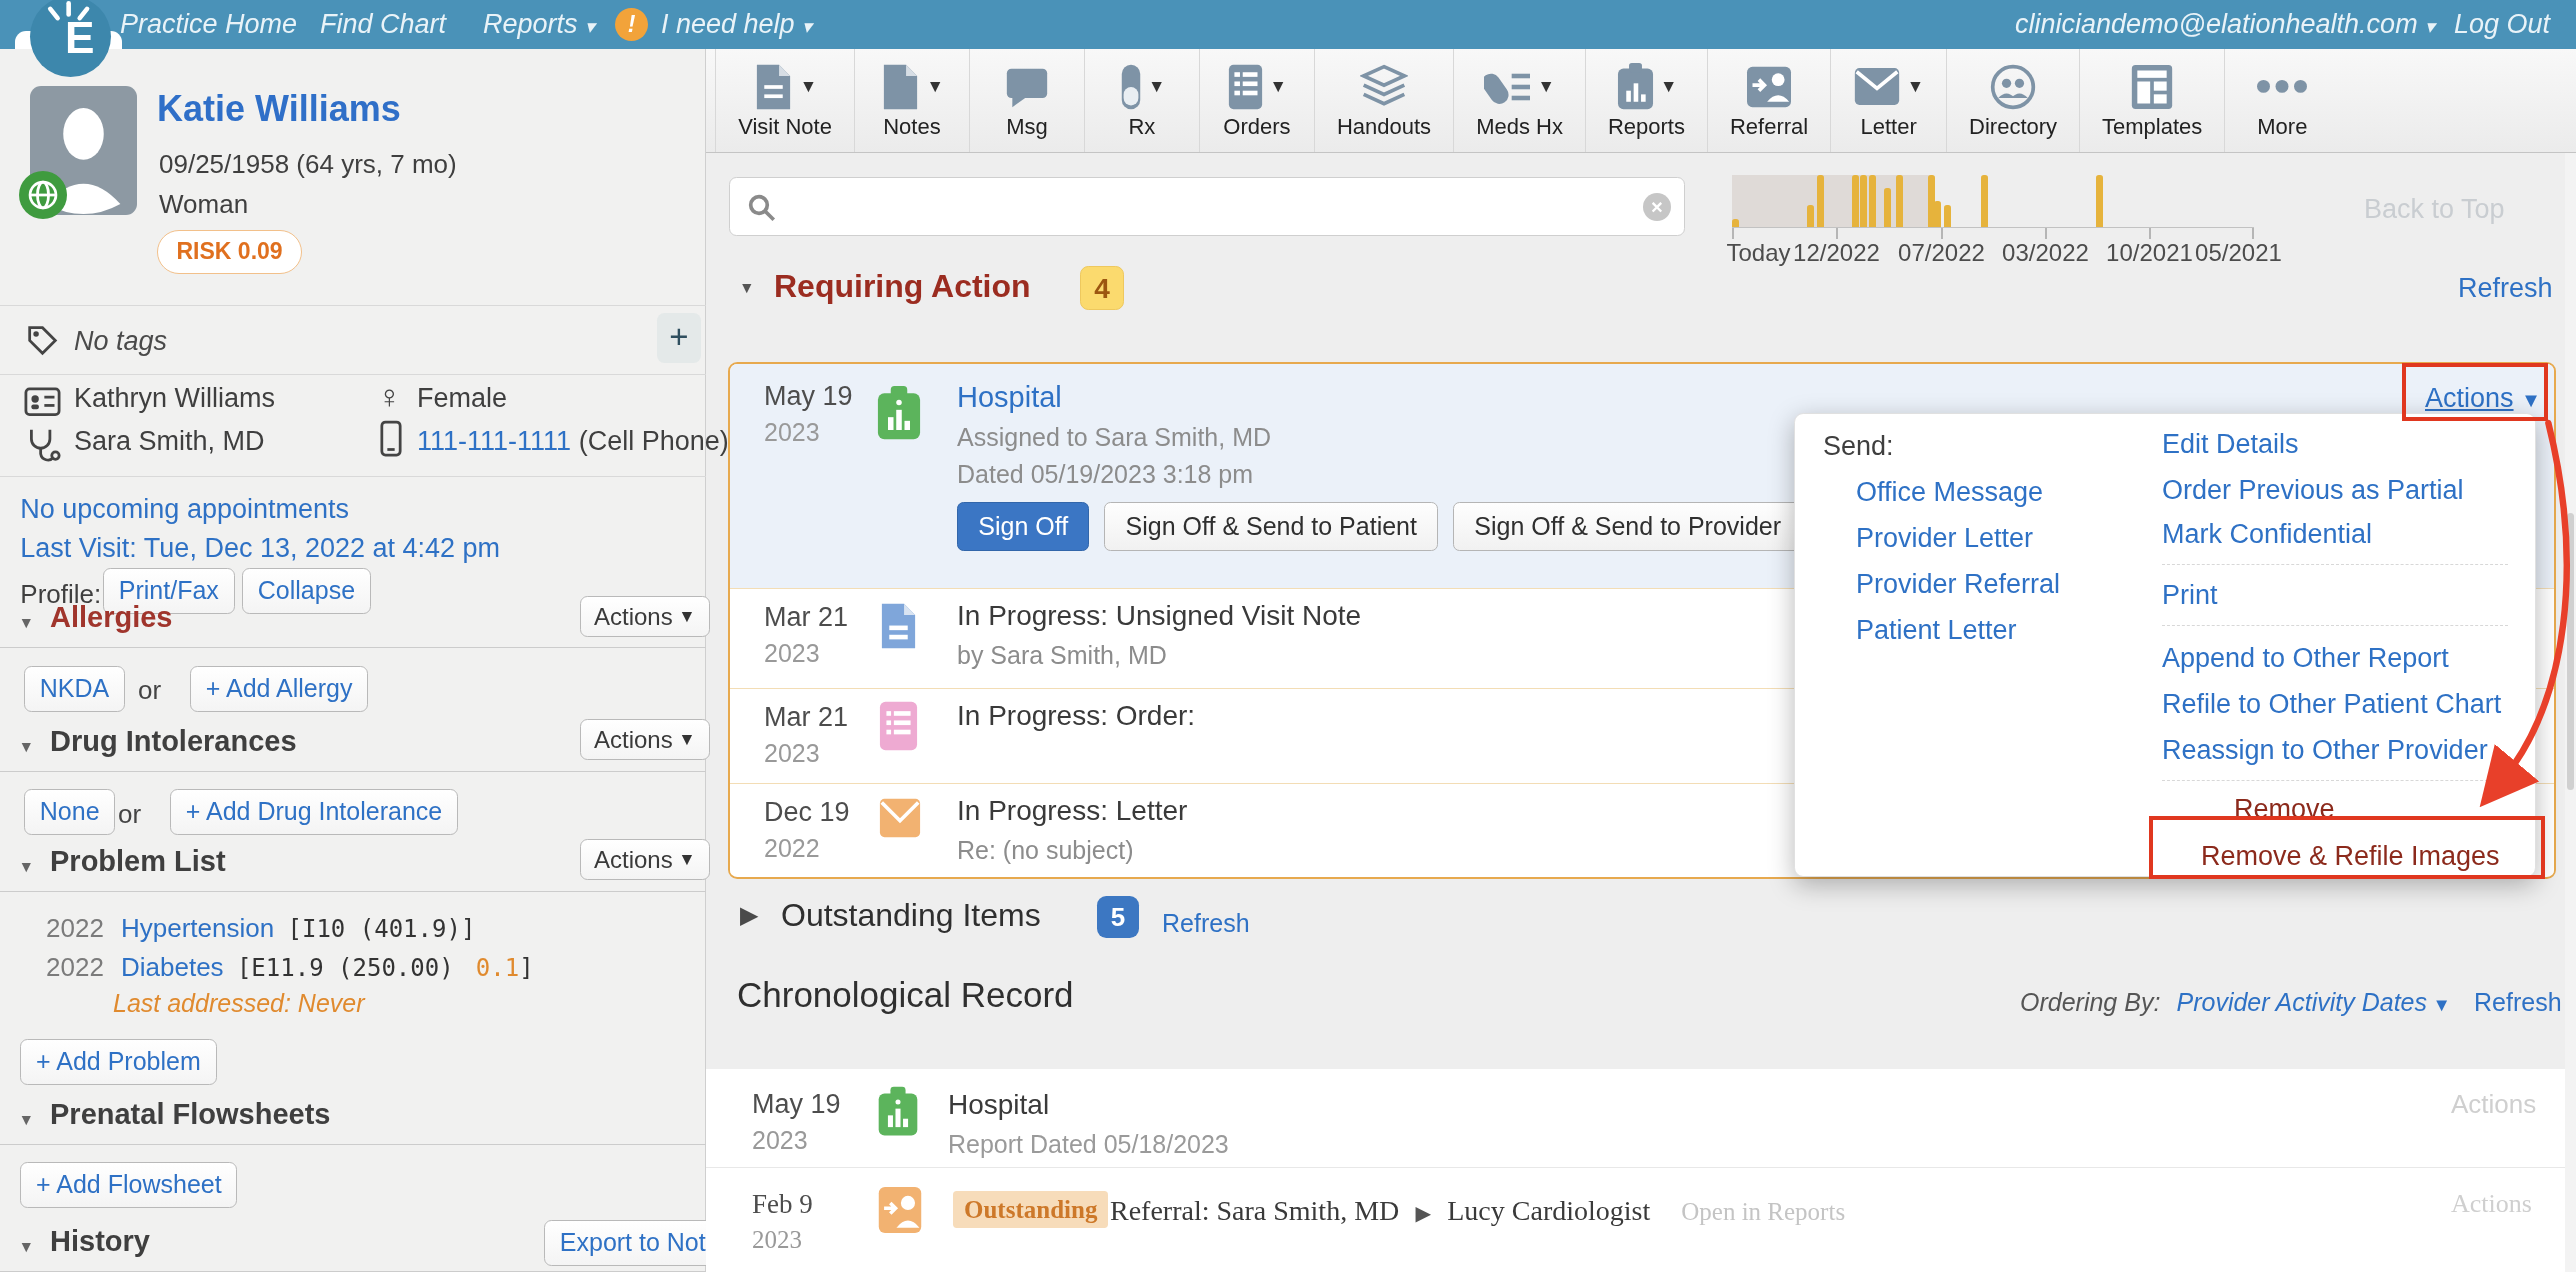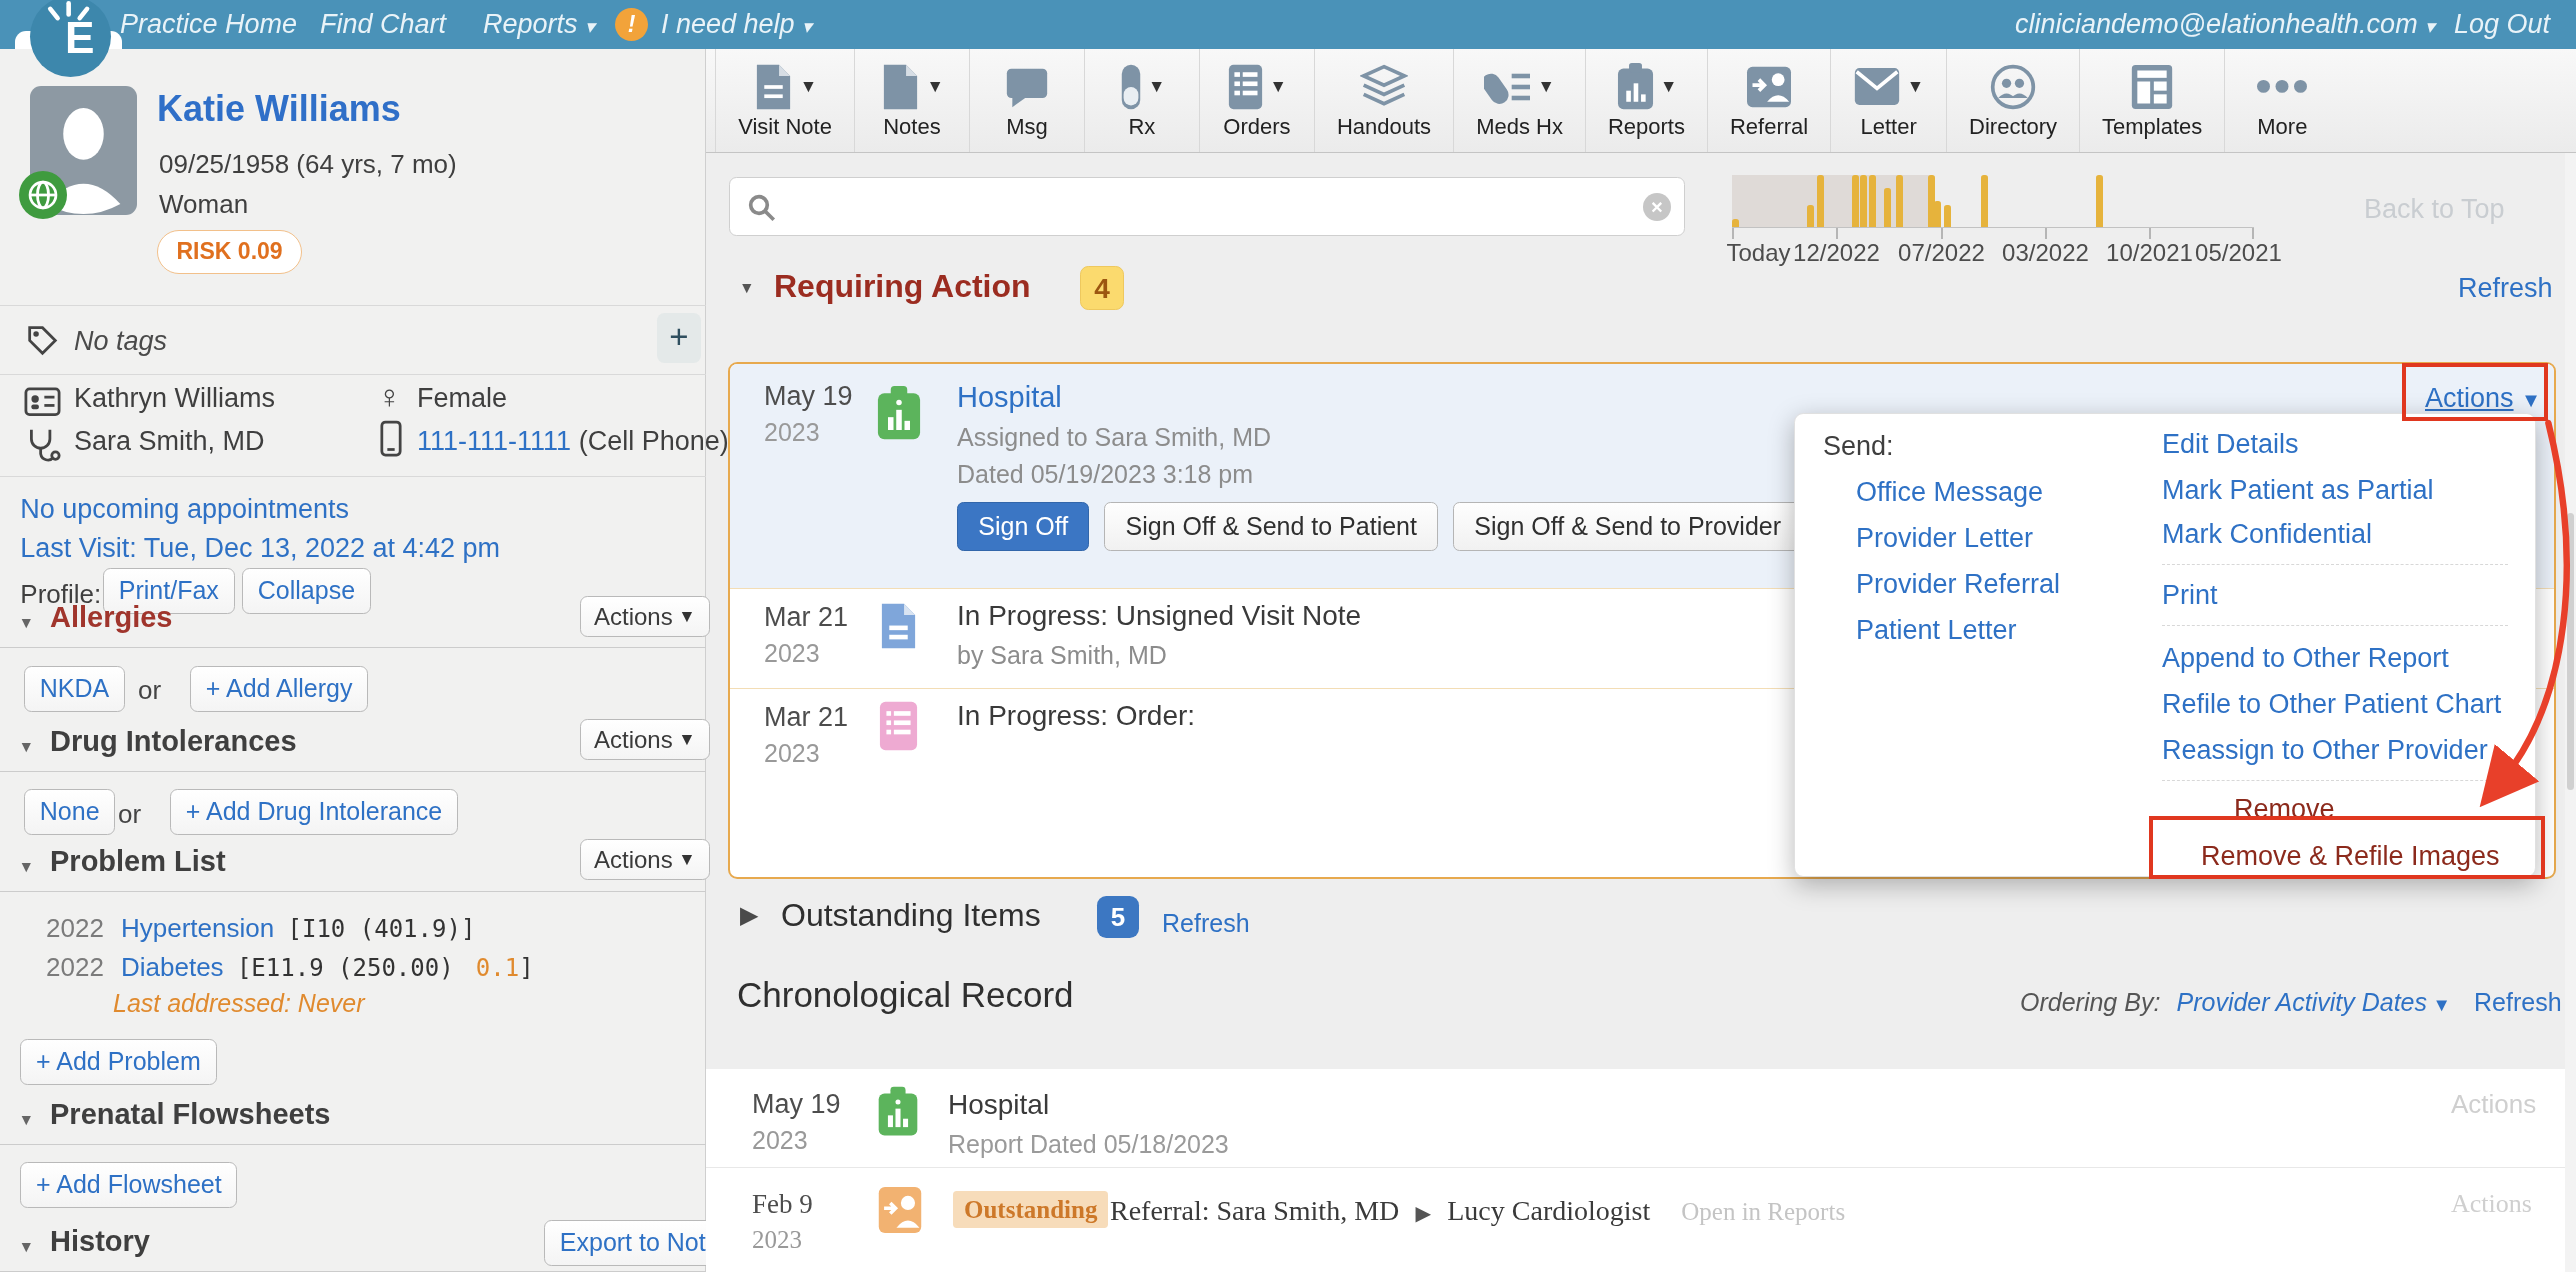--- a/index.html
+++ b/index.html
@@ -443,31 +443,41 @@
         <rect x="9" y="12" width="5" height="5" fill="#fff"></rect>
           <rect x="17" y="12" width="18" height="5" fill="#fff"></rect>
         <rect x="9" y="22" width="5" height="5" fill="#fff"></rect>
           <rect x="17" y="22" width="18" height="5" fill="#fff"></rect>
         <rect x="9" y="32" width="5" height="5" fill="#fff"></rect>
           <rect x="17" y="32" width="18" height="5" fill="#fff"></rect>
       </svg>
       <div class="abs row-title" style="left:227px;top:11px;">In Progress: Order:</div>
     </div>
 
+    <div class="ra-row sep-tan" style="top:419px;height:92px;background:#fff;">
+      <div class="abs row-date" style="left:34px;top:13px;">Dec 19</div>
+      <div class="abs row-year" style="left:34px;top:50px;">2022</div>
+      <svg class="abs" style="left:148px;top:13px;" width="44" height="42" viewBox="0 0 48 46">
+        <rect x="2" y="2" width="44" height="42" rx="5" fill="#f2b271"></rect>
+        <path d="M4 6 L24 26 44 6" fill="none" stroke="#fff" stroke-width="4"></path>
+      </svg>
+      <div class="abs row-title" style="left:227px;top:11px;">In Progress: Letter</div>
+      <div class="abs row-sub" style="left:227px;top:52px;">Re: (no subject)</div>
+    </div>
   </div>
 
   <div id="dropdown" class="abs">
     <div class="abs" style="left:28px;top:16.6px;font-size:27px;color:#3f3f3f;">Send:</div>
     <div class="dd-item" style="left:61px;top:63px;">Office Message</div>
     <div class="dd-item" style="left:61px;top:109px;">Provider Letter</div>
     <div class="dd-item" style="left:61px;top:155px;">Provider Referral</div>
     <div class="dd-item" style="left:61px;top:201px;">Patient Letter</div>
 
     <div class="dd-item" style="left:367px;top:14.8px;">Edit Details</div>
-    <div class="dd-item" style="left:367px;top:61px;">Mark Patient as Partial</div>
+    <div class="dd-item" style="left:367px;top:61px;">Order Previous as Partial</div>
     <div class="dd-item" style="left:367px;top:105px;">Mark Confidential</div>
     <div class="dd-dashed" style="top:150px;"></div>
     <div class="dd-item" style="left:367px;top:166px;">Print</div>
     <div class="dd-dashed" style="top:211px;"></div>
     <div class="dd-item" style="left:367px;top:229px;">Append to Other Report</div>
     <div class="dd-item" style="left:367px;top:275px;">Refile to Other Patient Chart</div>
     <div class="dd-item" style="left:367px;top:321px;">Reassign to Other Provider</div>
     <div class="dd-dashed" style="top:366px;"></div>
     <div class="dd-item dd-red" style="left:439px;top:380px;">Remove</div>
     <div class="dd-item dd-red" style="left:406px;top:427px;">Remove &amp; Refile Images</div>

